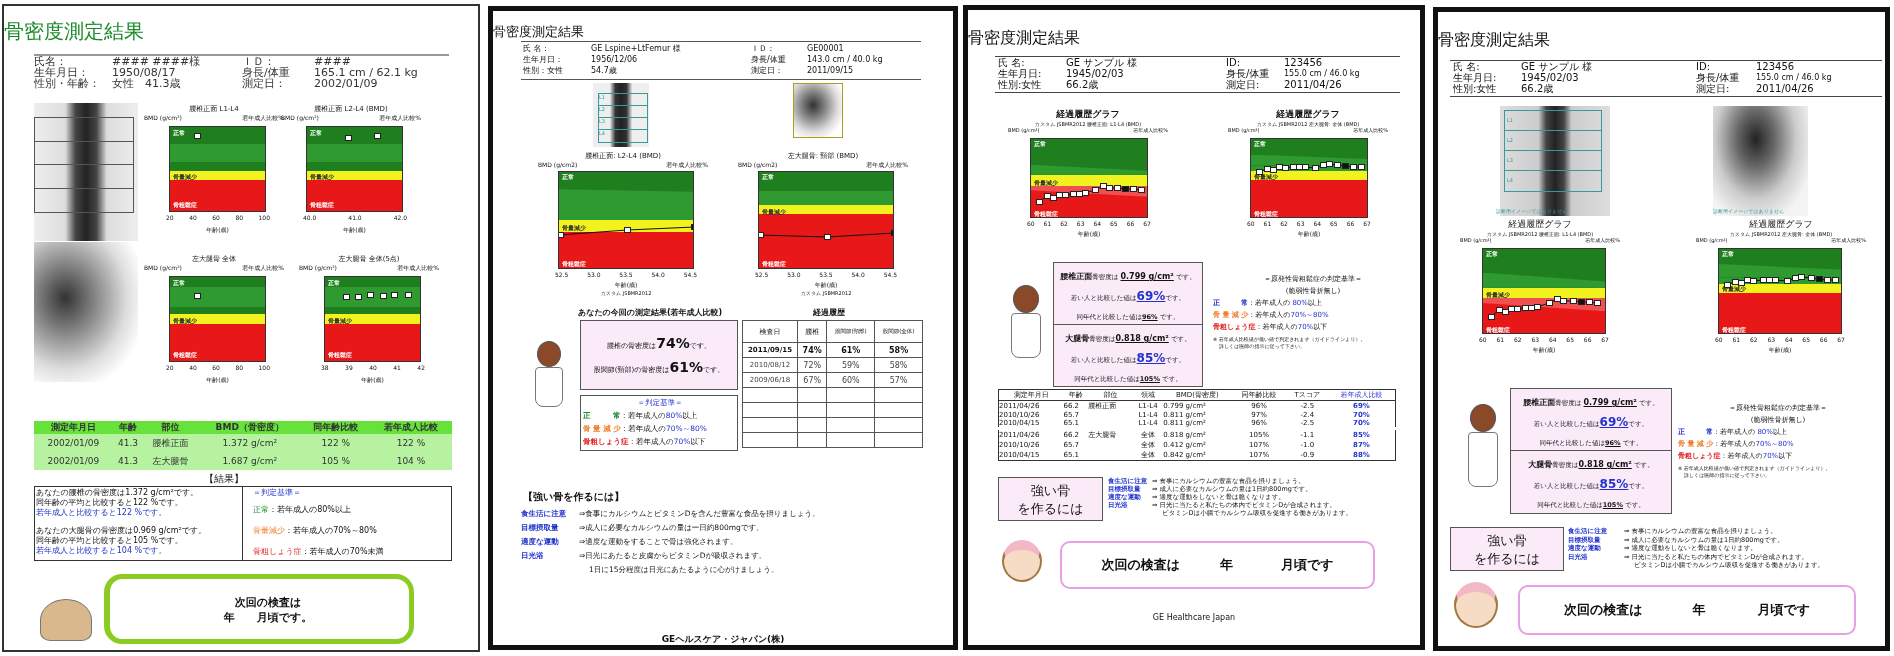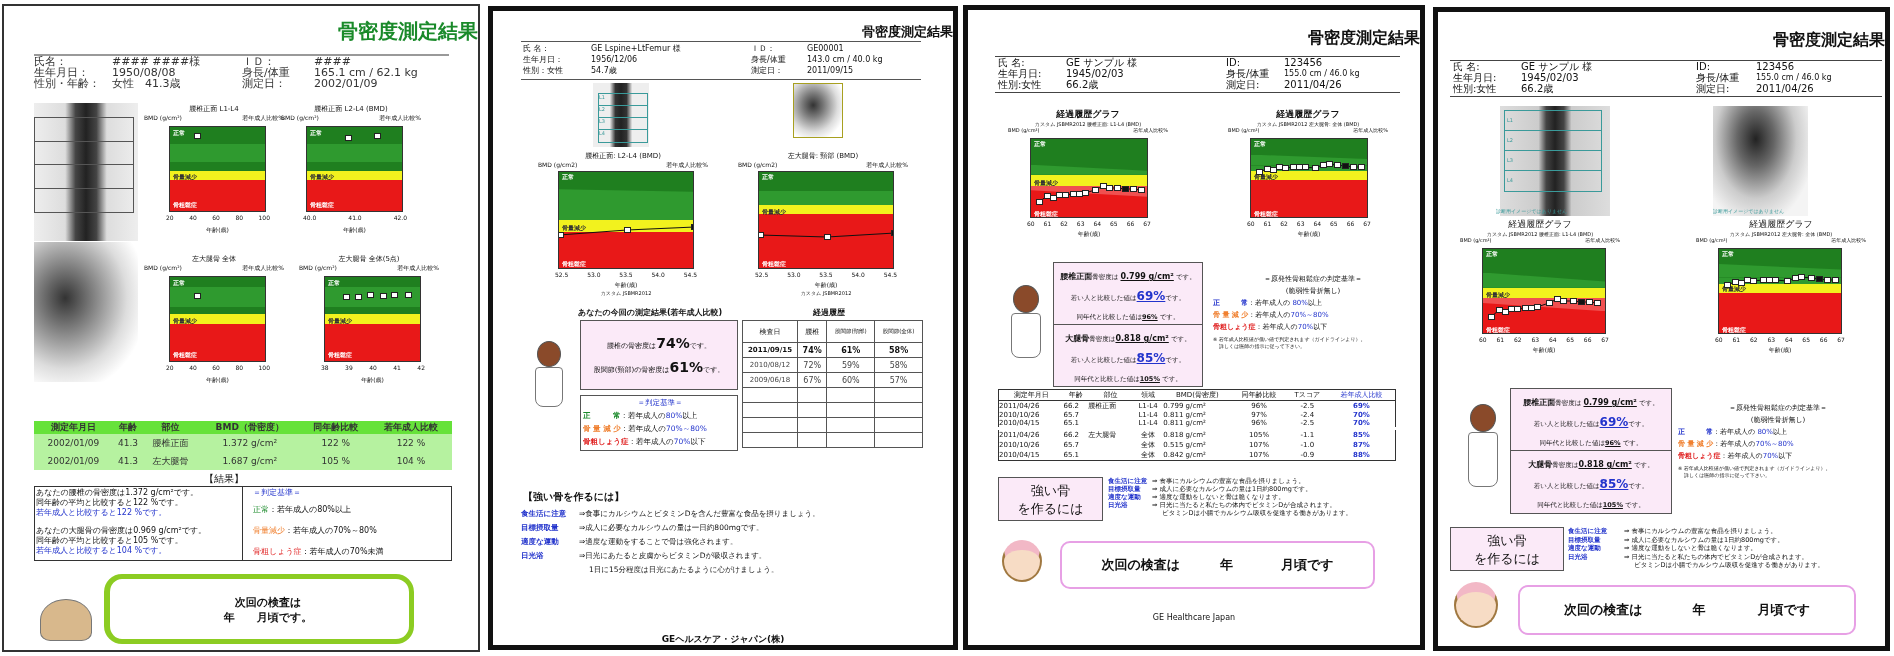--- a/index.html
+++ b/index.html
@@ -2,21 +2,21 @@
 <html><head>
 <meta charset="utf-8">
 <style>
 *{box-sizing:border-box;margin:0;padding:0}
 body{width:1894px;height:656px;background:#fff;font-family:"DejaVu Sans",sans-serif;color:#111;position:relative;overflow:hidden}
 .panel{position:absolute;top:0;height:656px;background:#fff}
 .p1{left:0;width:478px;border:2px solid #333;top:4px;height:648px;left:2px}
 .p2{left:488px;width:470px;border:5px solid #111;top:6px;height:644px}
 .p3{left:963px;width:462px;border:5px solid #111;top:5px;height:645px}
 .p4{left:1433px;width:457px;border:5px solid #111;top:7px;height:644px}
-.title{text-align:right;font-weight:bold}
+.title{text-align:left;font-weight:normal}
 .p1 .title{color:#1a8a2a;font-size:20px;margin-top:12px}
 .p2 .title{font-size:13px;margin-top:12px}
 .p3 .title,.p4 .title{font-size:16px;margin-top:18px}
 .info{position:absolute;font-size:10px;line-height:12px}
 .info .row{display:flex}
 .info .row span{display:inline-block}
 .hr{position:absolute;height:2px;background:#777}
 .chart{position:absolute}
 .chart .ct{font-size:7px;text-align:center}
 .chart .axl{font-size:6px;display:flex;justify-content:space-between}
@@ -45,21 +45,21 @@
   <div class="hr" style="left:30px;top:48px;width:415px;height:2px;background:#999"></div>
   <div class="info" style="left:30px;top:50px;width:420px;font-size:11px;line-height:11px;color:#333">
     <div class="row">
         <span style="width:78px">氏名：</span>
         <span style="width:130px">#### ####様</span>
         <span style="width:72px">ＩＤ：</span>
         <span>####</span>
       </div>
     <div class="row">
         <span style="width:78px">生年月日：</span>
-        <span style="width:130px">1950/08/08</span>
+        <span style="width:130px">1950/08/17</span>
         <span style="width:72px">身長/体重</span>
         <span>165.1 cm / 62.1 kg</span>
       </div>
     <div class="row">
         <span style="width:78px">性別・年齢：</span>
         <span style="width:130px">女性　41.3歳</span>
         <span style="width:72px">測定日：</span>
         <span>2002/01/09</span>
       </div>
   </div>
@@ -609,21 +609,21 @@
           <td>0.818 g/cm²</td>
           <td style="text-align:center">105%</td>
           <td style="text-align:center">-1.1</td>
           <td class="blue" style="text-align:center;font-weight:bold">85%</td>
         </tr>
     <tr>
           <td>2010/10/26</td>
           <td>65.7</td>
           <td></td>
           <td style="text-align:center">全体</td>
-          <td>0.515 g/cm²</td>
+          <td>0.412 g/cm²</td>
           <td style="text-align:center">107%</td>
           <td style="text-align:center">-1.0</td>
           <td class="blue" style="text-align:center;font-weight:bold">87%</td>
         </tr>
     <tr>
           <td>2010/04/15</td>
           <td>65.1</td>
           <td></td>
           <td style="text-align:center">全体</td>
           <td>0.842 g/cm²</td>

